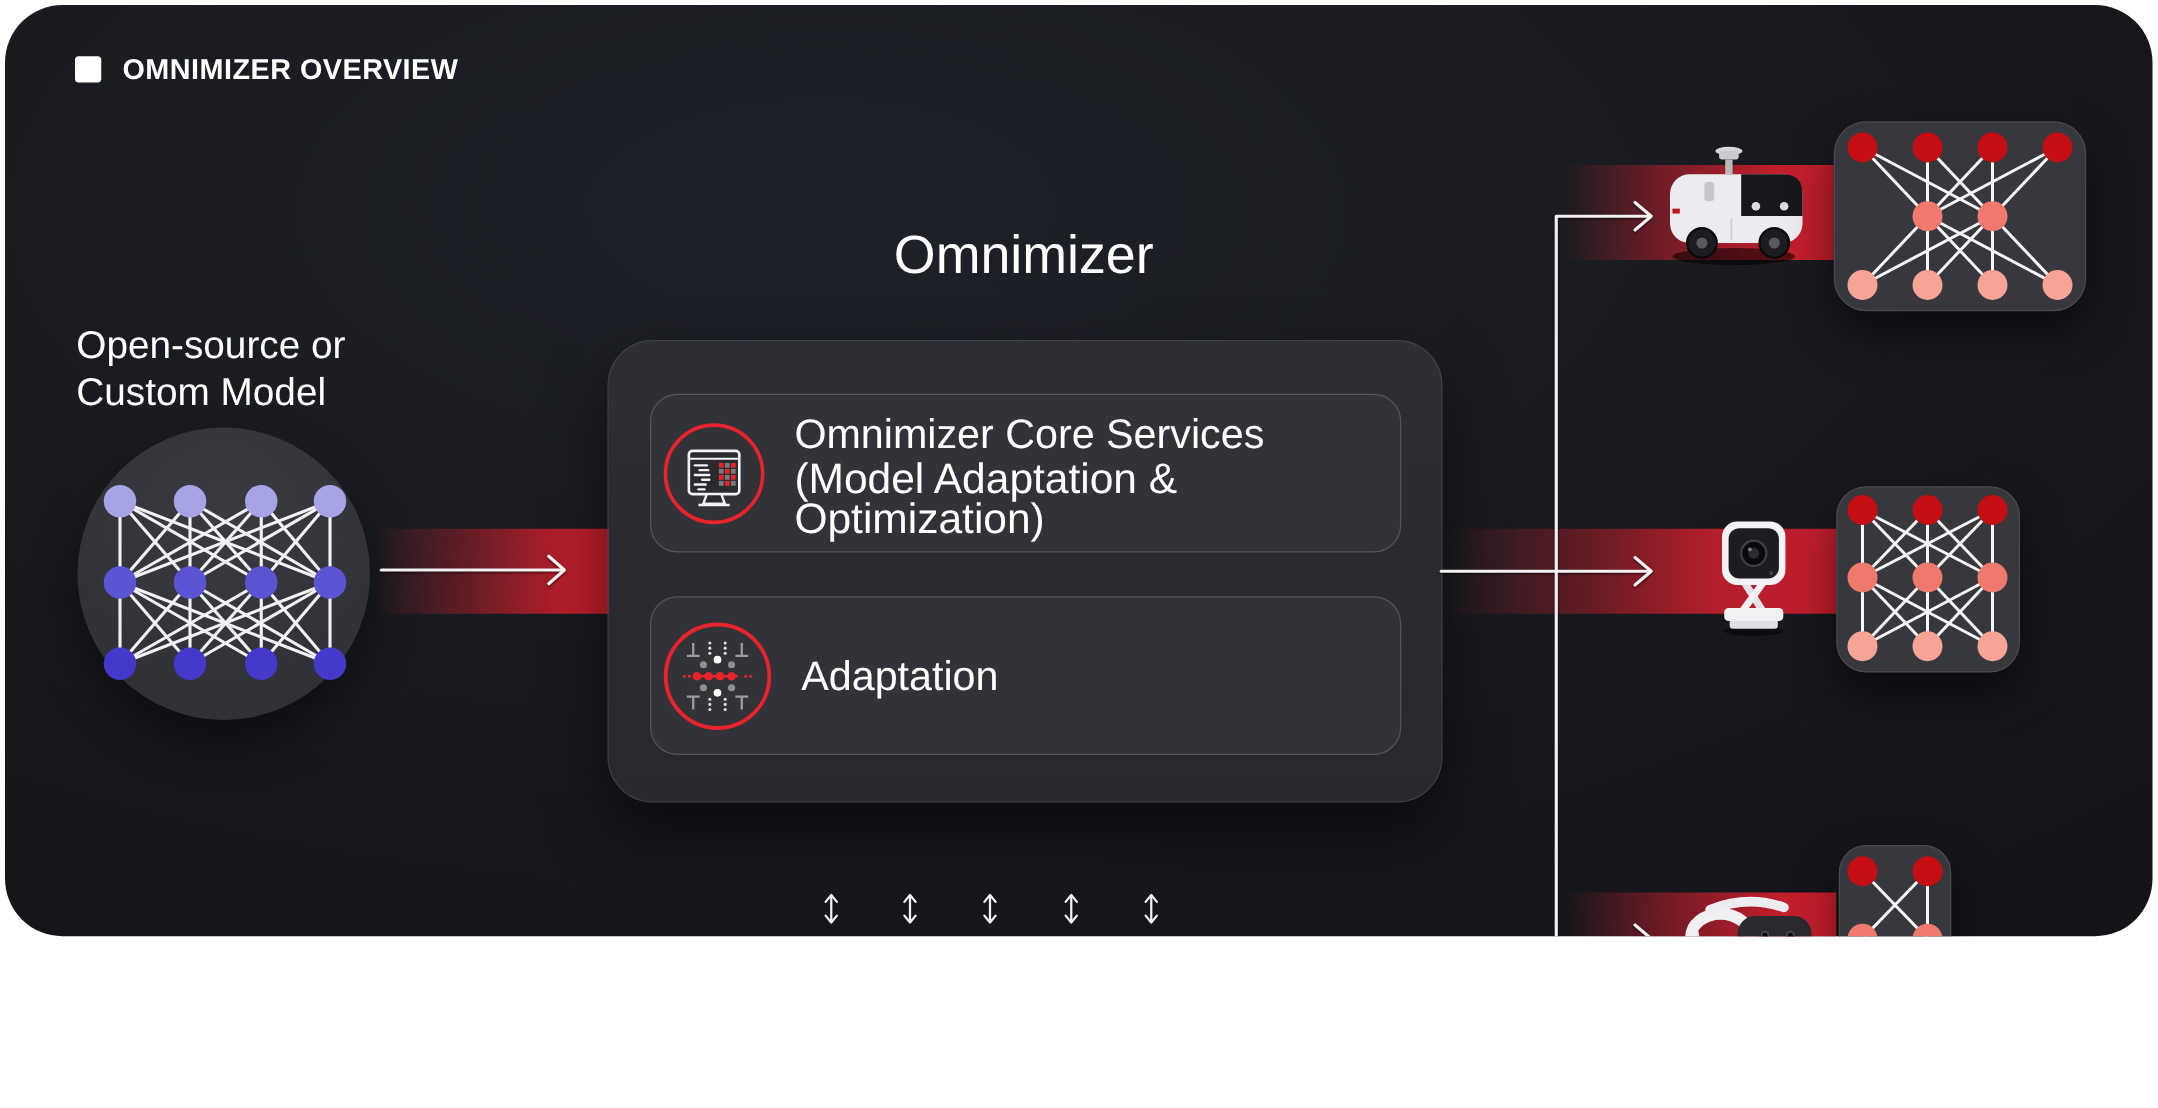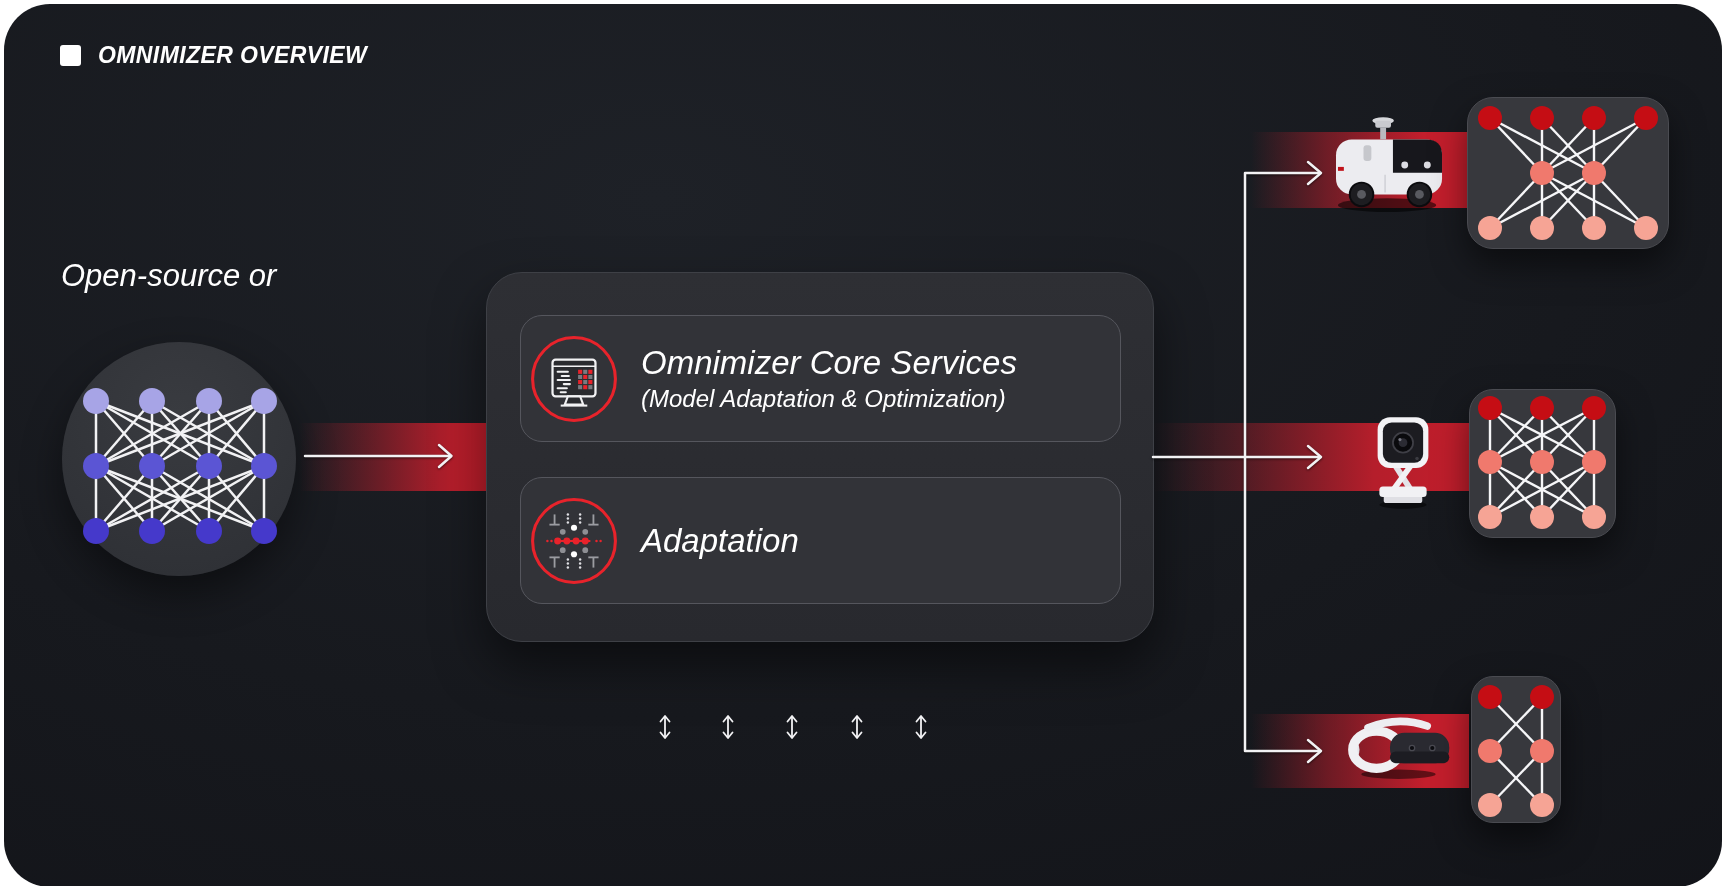--- a/index.html
+++ b/index.html
@@ -1,21 +1,20 @@
 <!DOCTYPE html>
 <html style="--canvas-bg: #17191e; --accent-red: #c31e2c; --icon-red: #e8232b; --node-dark-red: #c50d14; --node-salmon: #f0796d; --node-light-salmon: #f6a495; --node-purple-light: #a7a4e6; --node-purple-mid: #5b55d4; --node-purple-deep: #4539cb; --line-white: #f2f2f4; --card-bg: #37383d; --box-bg: #2b2c31;"><head>
 <meta charset="utf-8">
 <style>
   html,body{margin:0;padding:0;background:#ffffff;}
   body{width:1726px;height:886px;position:relative;font-family:"Liberation Sans",sans-serif;overflow:hidden;}
   .canvas{
-    position:absolute;left:4px;top:4px;width:1718px;height:883px;border-radius:46px;
+    position:absolute;left:4px;top:4px;width:1718px;height:745px;border-radius:46px;
     background:radial-gradient(120% 130% at 38% 22%, #1e2127 0%, #17191e 45%, #101116 100%);
     overflow:hidden;
-    font-style:italic;
   }
   
   .header{position:absolute;left:56px;top:38px;display:flex;align-items:center;gap:17px;}
   .hsq{width:21px;height:21px;background:#ffffff;border-radius:3px;}
   .htext{color:#ffffff;font-size:23px;font-weight:600;letter-spacing:0.4px;}
   
   .left-title{position:absolute;left:57px;top:230px;color:#ffffff;font-size:31px;line-height:38px;font-weight:500;margin-top:23px;}
   .left-circle{
     position:absolute;left:58px;top:338px;width:234px;height:234px;border-radius:50%;
     background:radial-gradient(100% 100% at 50% 30%, #393b40 0%, #2f3136 70%, #2a2c30 100%);
@@ -41,21 +40,21 @@
   }
   .inner-box{
     position:absolute;left:33px;width:601px;height:127px;border-radius:22px;
     background:#323338;border:1.5px solid #55565d;
     display:flex;align-items:center;padding-left:8px;box-sizing:border-box;gap:22px;
   }
   .box-core{top:42px;}
   .box-engine{top:204px;}
   .inner-text{color:#ffffff;}
   .inner-title{font-size:33px;line-height:41px;font-weight:500;}
-  .inner-sub{font-size:24px;line-height:32px;font-weight:400;}
+  .inner-sub{font-size:34px;line-height:32px;font-weight:400;}
   .dbl-arrows{position:absolute;left:0;top:0;}
   .dbl{position:absolute;top:439px;width:14px;height:30px;}
   
   .card{
     position:absolute;border-radius:26px;background:#37383d;border:1.5px solid #4a4b51;
     box-shadow:0 16px 34px rgba(0,0,0,.5);
   }
   .card-top{left:1463px;top:93px;width:200px;height:150px;}
   .card-mid{left:1465px;top:385px;width:145px;height:147px;border-radius:24px;}
   .card-bot{left:1467px;top:672px;width:88px;height:145px;border-radius:22px;}
@@ -68,20 +67,21 @@
 
 <div class="canvas">
 
   <div class="header">
     <span class="hsq"></span>
     <span class="htext">OMNIMIZER OVERVIEW</span>
   </div>
 
   <div class="left-title">
     <div>Open-source or</div>
+    <div>Custom Model</div>
   </div>
   <div class="left-circle">
     <div class="net">
         <svg viewBox="0 0 234 234" width="100%" height="100%">
           <line x1="34" y1="59" x2="34" y2="124" stroke="#f2f2f4" stroke-width="2.5"></line>
           <line x1="34" y1="59" x2="90" y2="124" stroke="#f2f2f4" stroke-width="2.5"></line>
           <line x1="34" y1="59" x2="147" y2="124" stroke="#f2f2f4" stroke-width="2.5"></line>
           <line x1="34" y1="59" x2="202" y2="124" stroke="#f2f2f4" stroke-width="2.5"></line>
           <line x1="90" y1="59" x2="34" y2="124" stroke="#f2f2f4" stroke-width="2.5"></line>
           <line x1="90" y1="59" x2="90" y2="124" stroke="#f2f2f4" stroke-width="2.5"></line>
@@ -125,20 +125,21 @@
           <circle cx="202" cy="189" r="13" fill="#4539cb"></circle>
         </svg>
       </div>
   </div>
 
   <div class="band band-left"></div>
   <div class="band band-right"></div>
   <div class="band band-top"></div>
   <div class="band band-bottom"></div>
 
+  <div class="center-title">Omnimizer</div>
 
   <div class="outer-box">
     <div class="inner-box box-core">
       <svg width="90" height="90" viewBox="0 0 88 88">
         <circle cx="44" cy="44" r="40.5" fill="none" stroke="#e8232b" stroke-width="3"></circle>
         <rect x="23" y="25" width="42" height="36" rx="3" fill="#2a2b2f" stroke="#f2f2f4" stroke-width="2.2"></rect>
         <path d="M23 31.5 H65" stroke="#f2f2f4" stroke-width="1.6"></path>
         <g fill="#f2f2f4">
           <rect x="27" y="36" width="12" height="2" rx="1"></rect>
             <rect x="31" y="40" width="9" height="2" rx="1"></rect>

